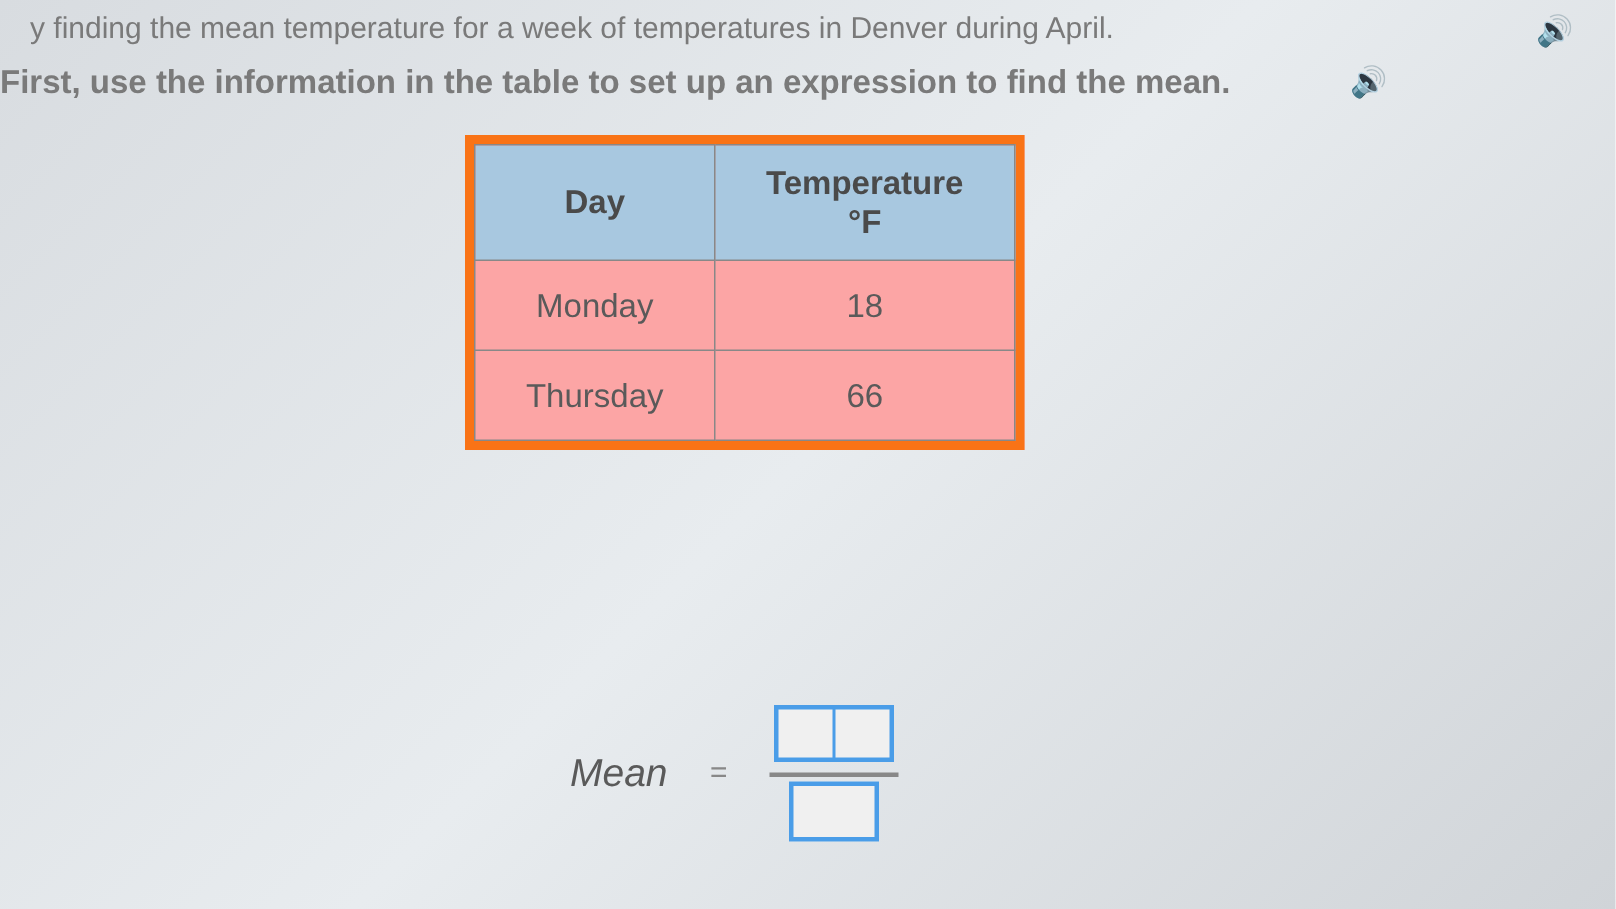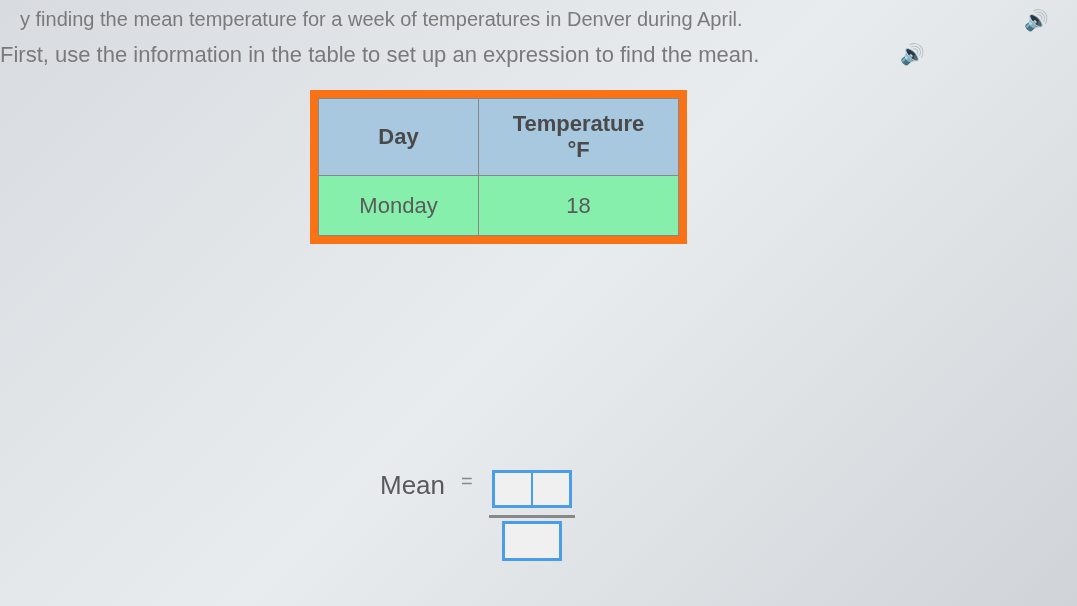--- a/index.html
+++ b/index.html
@@ -24,42 +24,42 @@
       font-size: 20px;
       color: #7a7a7a;
       font-weight: 500;
     }
     .line2 {
       position: absolute;
       top: 42px;
       left: 0px;
       font-size: 22px;
       color: #7a7a7a;
-      font-weight: 400;
+      font-weight: 700;
     }
     .speaker1 {
       position: absolute;
       top: 8px;
       right: 28px;
       font-size: 20px;
       color: #888;
     }
     .speaker2 {
       position: absolute;
       top: 42px;
       left: 900px;
       font-size: 20px;
       color: #888;
     }
     .table-container {
       position: absolute;
       top: 90px;
       left: 310px;
-      border: 8px solid #f97316;
-      background: #86efac;
+      border: 6px solid #f97316;
+      background: #fca5a5;
     }
     table {
       border-collapse: collapse;
     }
     th, td {
       border: 1px solid #888;
       padding: 10px 20px;
       text-align: center;
       font-size: 22px;
       color: #5a5a5a;
@@ -78,21 +78,23 @@
       margin-left: 11px;
     }
     td {
       height: 60px;
     }
     .mean-area {
       position: absolute;
       top: 470px;
       left: 380px;
       display: flex;
-      gap: 16px;
+      align-items: center;
+      gap: 28px;
+      font-style: italic;
     }
     .mean-label {
       font-size: 26px;
       color: #5a5a5a;
       font-weight: 500;
     }
     .equals {
       font-size: 20px;
       color: #888;
     }
@@ -146,20 +148,24 @@
       <tr>
         <th>Day</th>
         <th>Temperature °F</th>
       </tr>
     </thead>
     <tbody>
       <tr>
         <td>Monday</td>
         <td>18</td>
       </tr>
+      <tr>
+        <td>Thursday</td>
+        <td>66</td>
+      </tr>
     </tbody>
   </table>
 </div>
 
 <div class="mean-area">
   <span class="mean-label">Mean</span>
   <span class="equals">=</span>
   <div class="fraction">
     <div class="numerator">
       <div class="num-box"></div>

